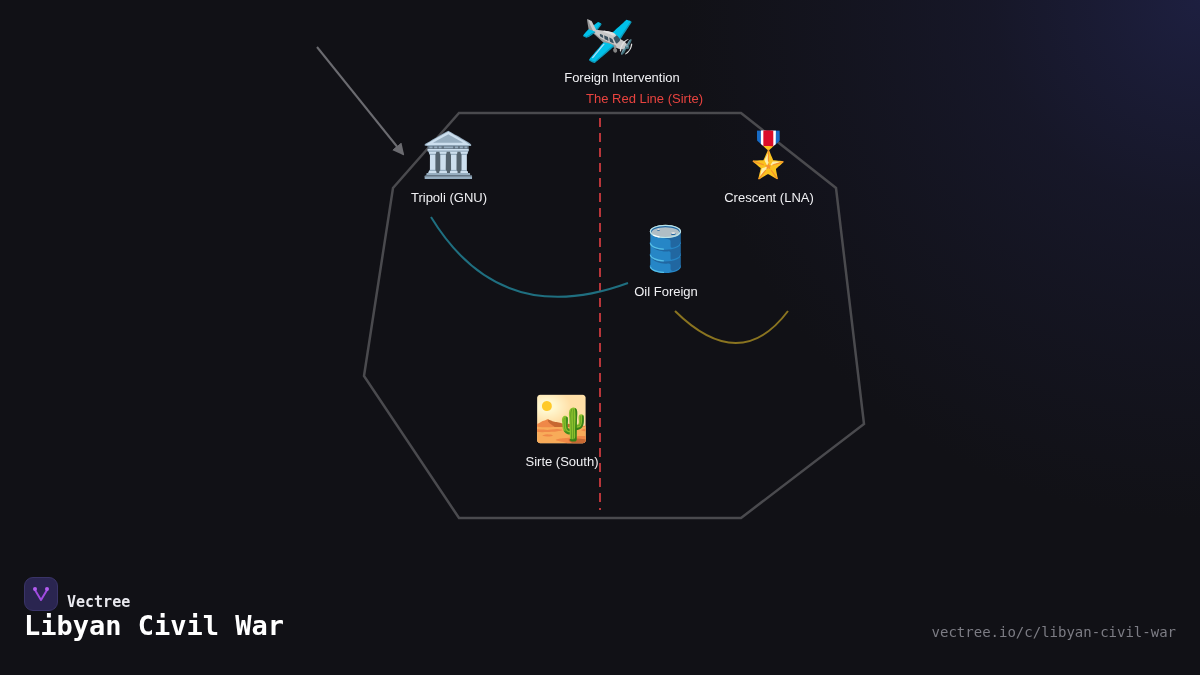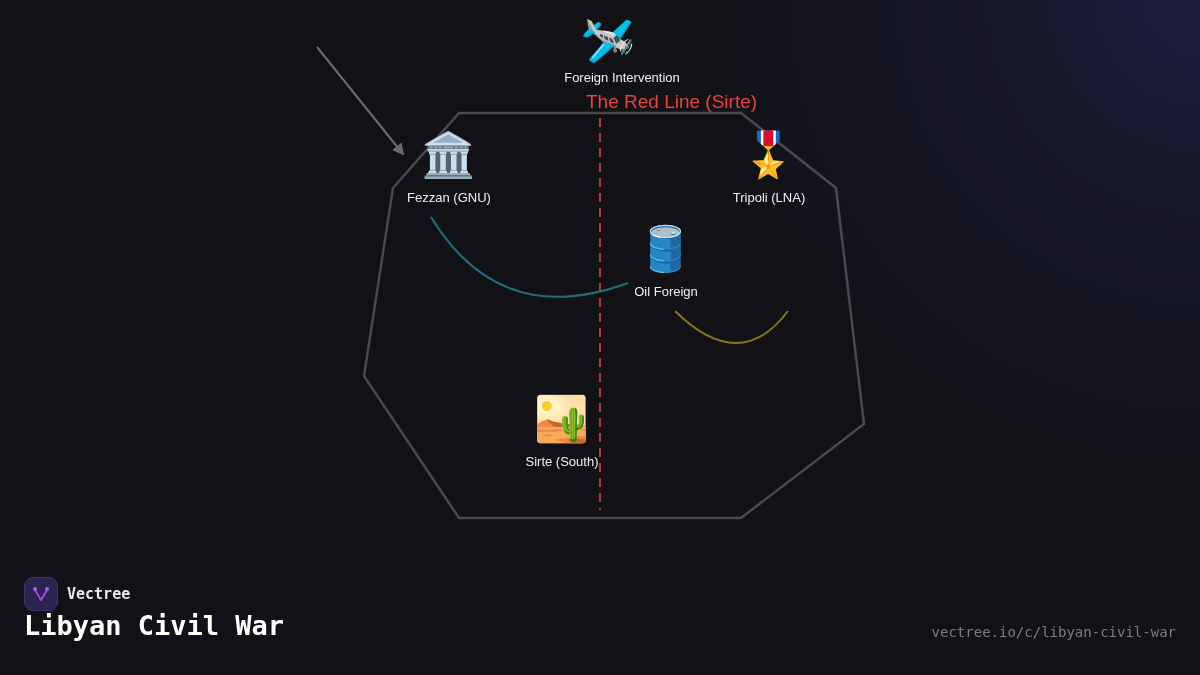--- a/index.html
+++ b/index.html
@@ -13,22 +13,22 @@
       background:
         radial-gradient(ellipse 520px 520px at 1200px 0px, rgba(30,32,66,0.95) 0%, rgba(26,27,52,0.6) 40%, rgba(17,17,22,0) 100%);
       pointer-events: none;
     }
     svg.canvas { position: absolute; left: 0; top: 0; }
     .node { position: absolute; transform: translateX(-50%); text-align: center; }
     .node .emoji { display: block; font-size: 44px; line-height: 50px; height: 50px; }
     .node .label {
       display: inline-block; color: #f1f1f4; font-size: 13px; margin-top: 8px; white-space: nowrap;
     }
-    .redline-label { position: absolute; color: #e8433f; font-size: 19px; white-space: nowrap; }
-    .brand { position: absolute; left: 24px; top: 577px; display: flex; align-items: center; gap: 9px; }
+    .redline-label { position: absolute; color: #e8433f; font-size: 13px; white-space: nowrap; }
+    .brand { position: absolute; left: 24px; top: 577px; display: flex; align-items: flex-end; gap: 9px; }
     .brand-logo {
       width: 34px; height: 34px; border-radius: 9px; background: #2a2550;
       border: 1px solid #3a3468; box-sizing: border-box;
       display: flex; align-items: center; justify-content: center;
     }
     .brand-name {
       color: #e8e8ee; font-family: "DejaVu Sans Mono", monospace; font-weight: bold; font-size: 15px;
     }
     .title {
       position: absolute; left: 24px; top: 610px; color: #ffffff;
@@ -64,26 +64,26 @@
 
 <div class="node" style="left:608px; top:16px;">
   <span class="emoji">🛩️</span>
   <span class="label" style="margin-top:4px; transform:translateX(-8px);margin-left:44px;">Foreign Intervention</span>
 </div>
 
 <div class="redline-label" style="left:586px; top:91px;">The Red Line (Sirte)</div>
 
 <div class="node" style="left:449px; top:130px;">
   <span class="emoji">🏛️</span>
-  <span class="label" style="margin-top:10px;">Fezzan (GNU)</span>
+  <span class="label" style="margin-top:10px;">Tripoli (GNU)</span>
 </div>
 
 <div class="node" style="left:769px; top:130px;">
   <span class="emoji">🎖️</span>
-  <span class="label" style="margin-top:10px;">Tripoli (LNA)</span>
+  <span class="label" style="margin-top:10px;">Crescent (LNA)</span>
 </div>
 
 <div class="node" style="left:666px; top:224px;">
   <span class="emoji">🛢️</span>
   <span class="label" style="margin-top:10px;">Oil Foreign</span>
 </div>
 
 <div class="node" style="left:562px; top:394px;">
   <span class="emoji">🏜️</span>
   <span class="label" style="margin-top:10px;">Sirte (South)</span>

